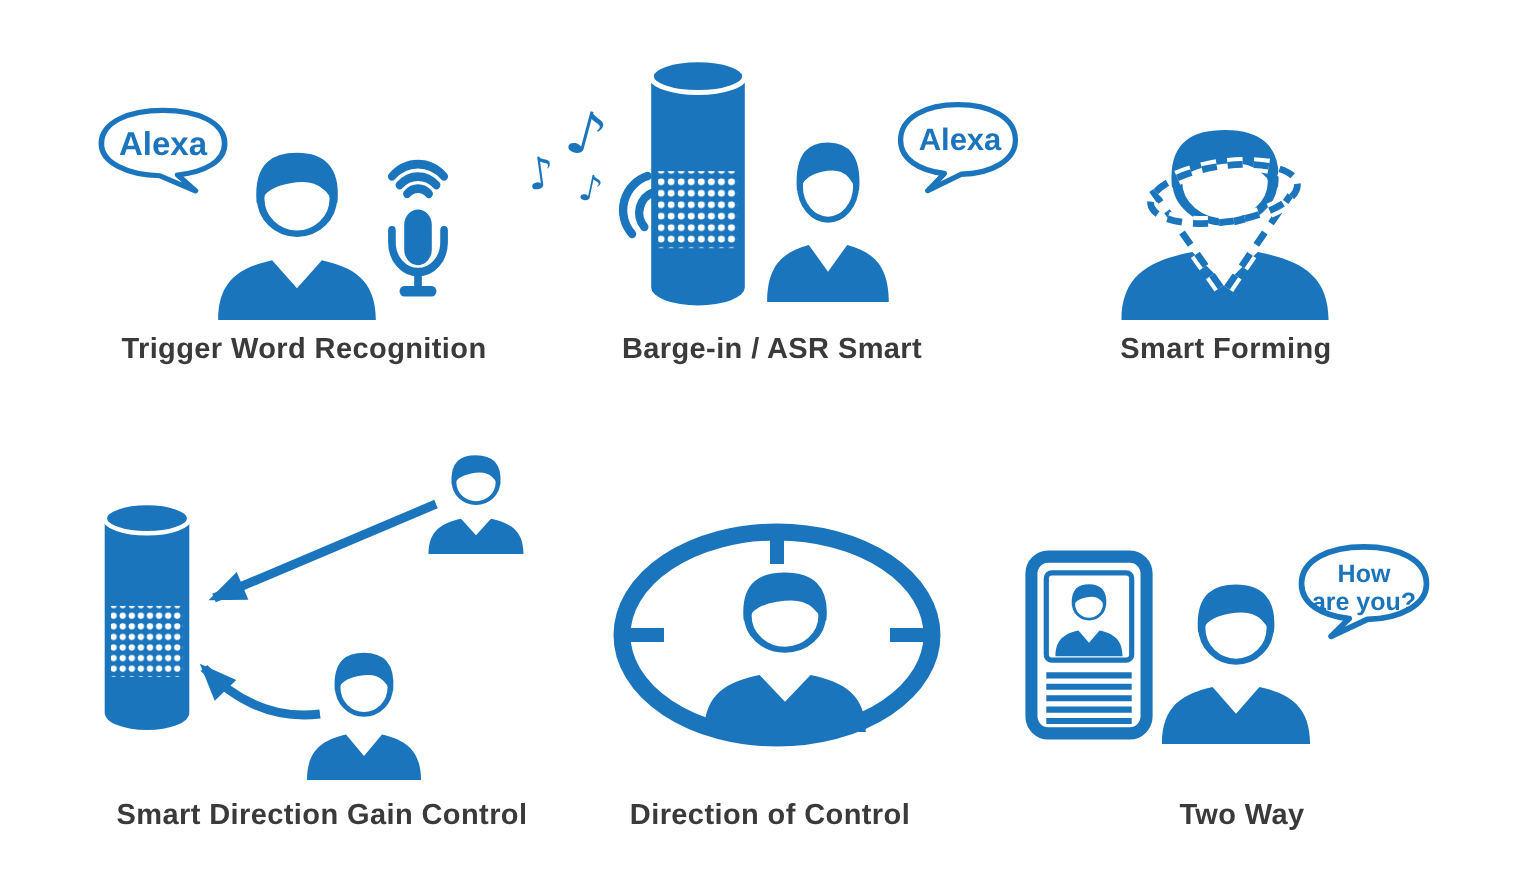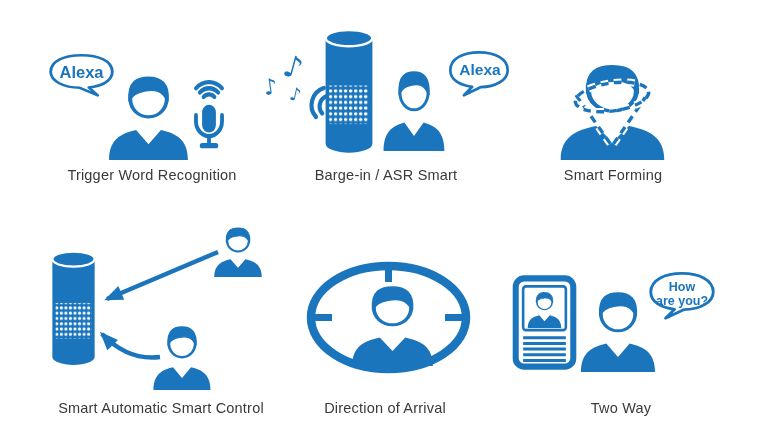--- a/index.html
+++ b/index.html
@@ -2,21 +2,21 @@
 <html style="--accent: #1b75bc; --label: #3a3a3a; --bg: #ffffff;"><head>
 <meta charset="utf-8">
 <style>
   :root { --accent:#1b75bc; --label:#3a3a3a; --bg:#ffffff; }
   * { margin:0; padding:0; box-sizing:border-box; }
   html,body { width:765px; height:447px; }
   body { background:var(--bg); position:relative; overflow:hidden;
          font-family:"Liberation Sans", sans-serif; }
   .panel-svg { position:absolute; overflow:visible; }
   .label { position:absolute; transform:translateX(-50%);
-           font-size:14.5px; font-weight:normal; color:var(--label);
+           font-size:14.5px; font-weight:bold; color:var(--label);
            white-space:nowrap; letter-spacing:.2px; }
   .f-acc { fill:var(--accent); }
   .s-acc { stroke:var(--accent); }
   .f-w   { fill:#ffffff; }
   .s-w   { stroke:#ffffff; }
   .nofill{ fill:none; }
   .bubble-text { fill:var(--accent); font-weight:bold;
                  font-family:"Liberation Sans", sans-serif; text-anchor:middle; }
   .note { fill:var(--accent); font-family:"DejaVu Sans", sans-serif; }
   .dash  { stroke-dasharray:7.5 5.5; stroke-linecap:butt; }
@@ -118,32 +118,32 @@
 </svg>
 <div class="label" style="left:613px;top:167px">Smart Forming</div>
 
 <svg class="panel-svg" style="left:38px;top:213px" width="240" height="185" viewBox="0 0 240 185">
   <use href="#sym-speaker" x="12" y="34" width="47" height="121"></use>
   <use href="#sym-person" x="175" y="12" width="50" height="52"></use>
   <use href="#sym-person" x="114" y="110" width="60" height="67"></use>
   <line x1="180" y1="39" x2="69" y2="86" class="s-acc" stroke-width="4.5" marker-end="url(#arrowhead)"></line>
   <path d="M 122,144 Q 90,148 64,121" class="nofill s-acc" stroke-width="4.5" marker-end="url(#arrowhead)"></path>
 </svg>
-<div class="label" style="left:161px;top:400px">Smart Automatic Smart Control</div>
+<div class="label" style="left:161px;top:400px">Smart Direction Gain Control</div>
 
 <svg class="panel-svg" style="left:303px;top:253px" width="175" height="130" viewBox="0 0 175 130">
   <ellipse cx="85.5" cy="64.5" rx="77.5" ry="51.5" class="nofill s-acc" stroke-width="8.5"></ellipse>
   <g class="s-acc" stroke-width="7">
     <line x1="85.5" y1="10" x2="85.5" y2="29"></line>
     <line x1="7" y1="64.5" x2="29" y2="64.5"></line>
     <line x1="164" y1="64.5" x2="142" y2="64.5"></line>
   </g>
   <use href="#sym-person" x="47" y="29" width="85" height="84"></use>
 </svg>
-<div class="label" style="left:385px;top:400px">Direction of Arrival</div>
+<div class="label" style="left:385px;top:400px">Direction of Control</div>
 
 <svg class="panel-svg" style="left:505px;top:261px" width="225" height="118" viewBox="0 0 225 118">
   <use href="#sym-card" x="7" y="14" width="65" height="95"></use>
   <use href="#sym-person" x="74" y="27" width="78" height="84"></use>
   <use href="#sym-bubble-left" x="140" y="10" width="74" height="50"></use>
   <text x="177" y="30" font-size="12.5" class="bubble-text">How</text>
   <text x="177" y="44" font-size="12.5" class="bubble-text">are you?</text>
 </svg>
 <div class="label" style="left:621px;top:400px">Two Way</div>
 

